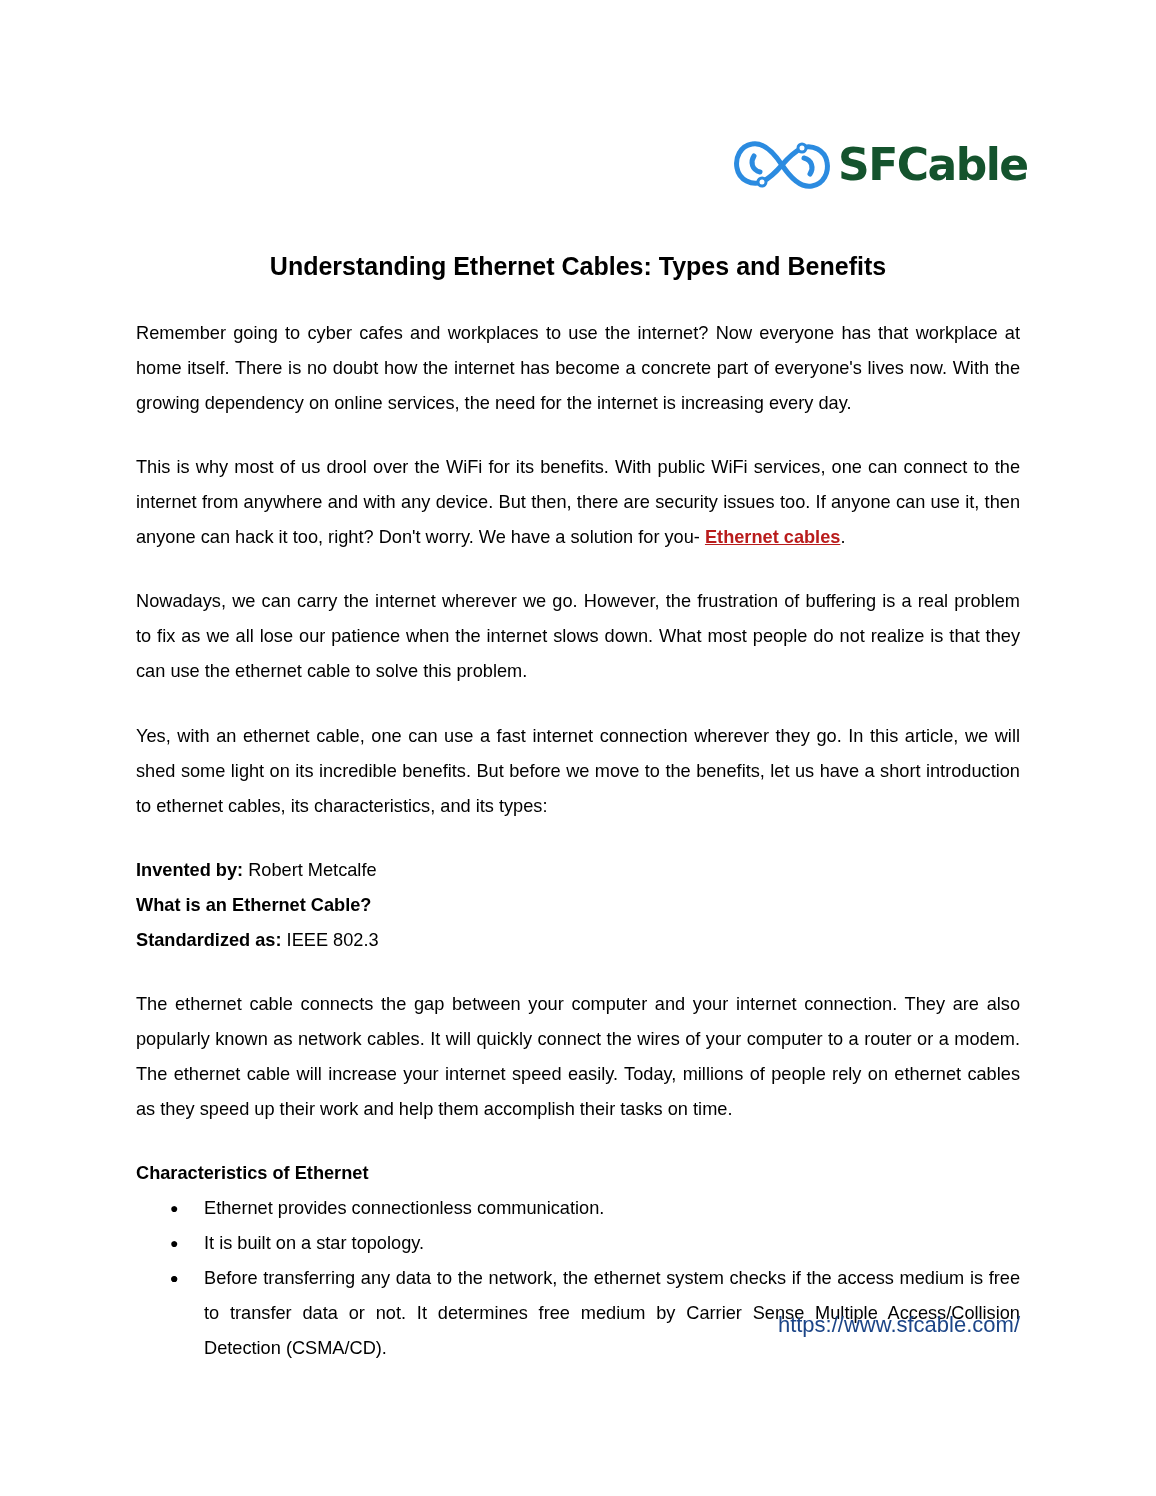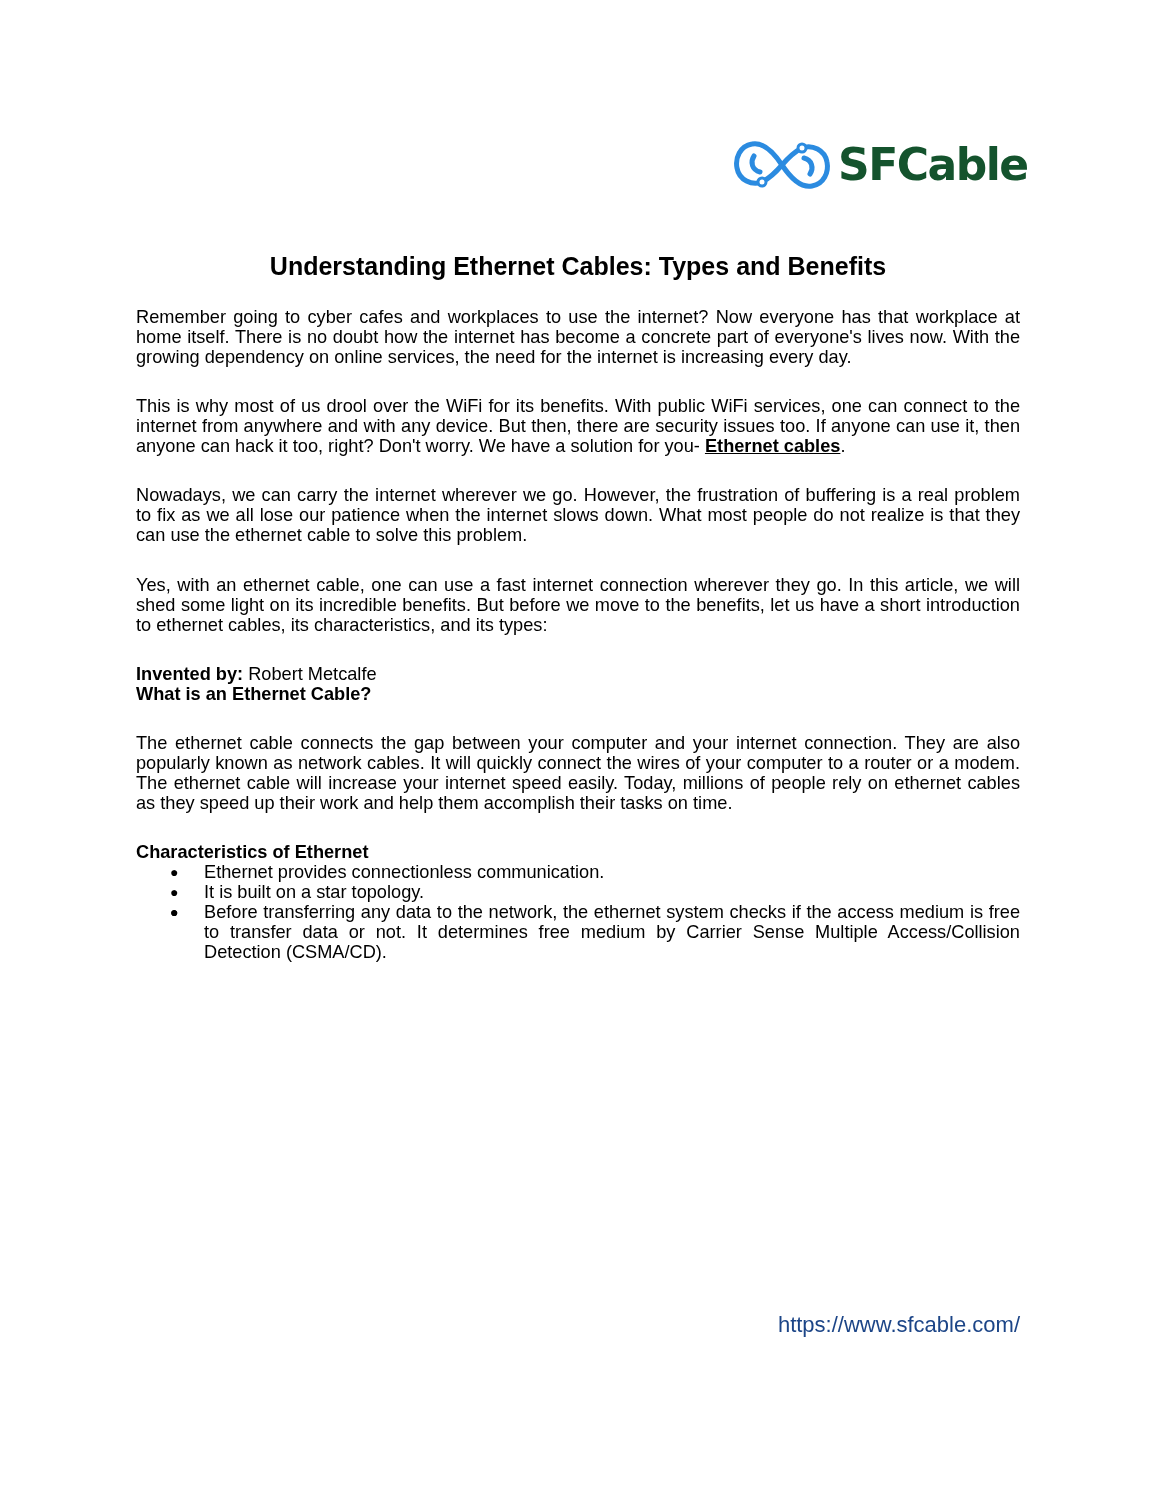--- a/index.html
+++ b/index.html
@@ -12,23 +12,23 @@
     .logo svg { width: 100px; height: 58px; display: block; }
     .logo-text {
       font-family: "DejaVu Sans", sans-serif; font-weight: bold;
       font-size: 44px; color: #14532d; letter-spacing: -1.5px; margin-left: 6px; line-height: 1;
     }
     h1 {
       position: absolute; left: 0; width: 1156px; top: 252px; margin: 0;
       text-align: center; font-size: 25px; font-weight: bold; color: #000;
       font-family: "Liberation Sans", sans-serif;
     }
-    .content { position: absolute; left: 136px; top: 307px; width: 884px; font-size: 18.2px; line-height: 20px; }
+    .content { position: absolute; left: 136px; top: 316px; width: 884px; font-size: 18.2px; line-height: 35px; }
     p { margin: 0 0 29.2px 0; text-align: justify; }
-    a.doc-link { color: #000000; font-weight: bold; text-decoration: underline; }
+    a.doc-link { color: #b91c1c; font-weight: bold; text-decoration: underline; }
     .meta-line { margin: 0; }
     .meta-block { margin-bottom: 29.2px; }
     b { font-weight: bold; }
     ul { list-style: none; margin: 0; padding: 0; }
     li { position: relative; padding-left: 68px; text-align: justify; }
     li .bullet { position: absolute; left: 34px; top: 0; font-size: 14px; }
     .footer-url {
       position: absolute; right: 136px; top: 1312px; font-size: 22px; color: #1c4587;
       text-decoration: none;
     }
@@ -58,20 +58,21 @@
 
   <p><span>This is why most of us drool over the WiFi for its benefits. With public WiFi services, one can connect to the internet from anywhere and with any device. But then, there are security issues too. If anyone can use it, then anyone can hack it too, right? Don't worry. We have a solution for you- </span><a class="doc-link" href="#">Ethernet cables</a><span>.</span></p>
 
   <p>Nowadays, we can carry the internet wherever we go. However, the frustration of buffering is a real problem to fix as we all lose our patience when the internet slows down. What most people do not realize is that they can use the ethernet cable to solve this problem.</p>
 
   <p>Yes, with an ethernet cable, one can use a fast internet connection wherever they go. In this article, we will shed some light on its incredible benefits. But before we move to the benefits, let us have a short introduction to ethernet cables, its characteristics, and its types:</p>
 
   <div class="meta-block">
     <div class="meta-line"><b>Invented by:</b><span> Robert Metcalfe</span></div>
     <div class="meta-line"><b>What is an Ethernet Cable?</b></div>
+    <div class="meta-line"><b>Standardized as:</b><span> IEEE 802.3</span></div>
   </div>
 
   <p>The ethernet cable connects the gap between your computer and your internet connection. They are also popularly known as network cables. It will quickly connect the wires of your computer to a router or a modem. The ethernet cable will increase your internet speed easily. Today, millions of people rely on ethernet cables as they speed up their work and help them accomplish their tasks on time.</p>
 
   <div>
     <div><b>Characteristics of Ethernet</b></div>
     <ul>
       <li><span class="bullet">●</span><span>Ethernet provides connectionless communication.</span></li>
       <li><span class="bullet">●</span><span>It is built on a star topology.</span></li>
       <li><span class="bullet">●</span></li>

